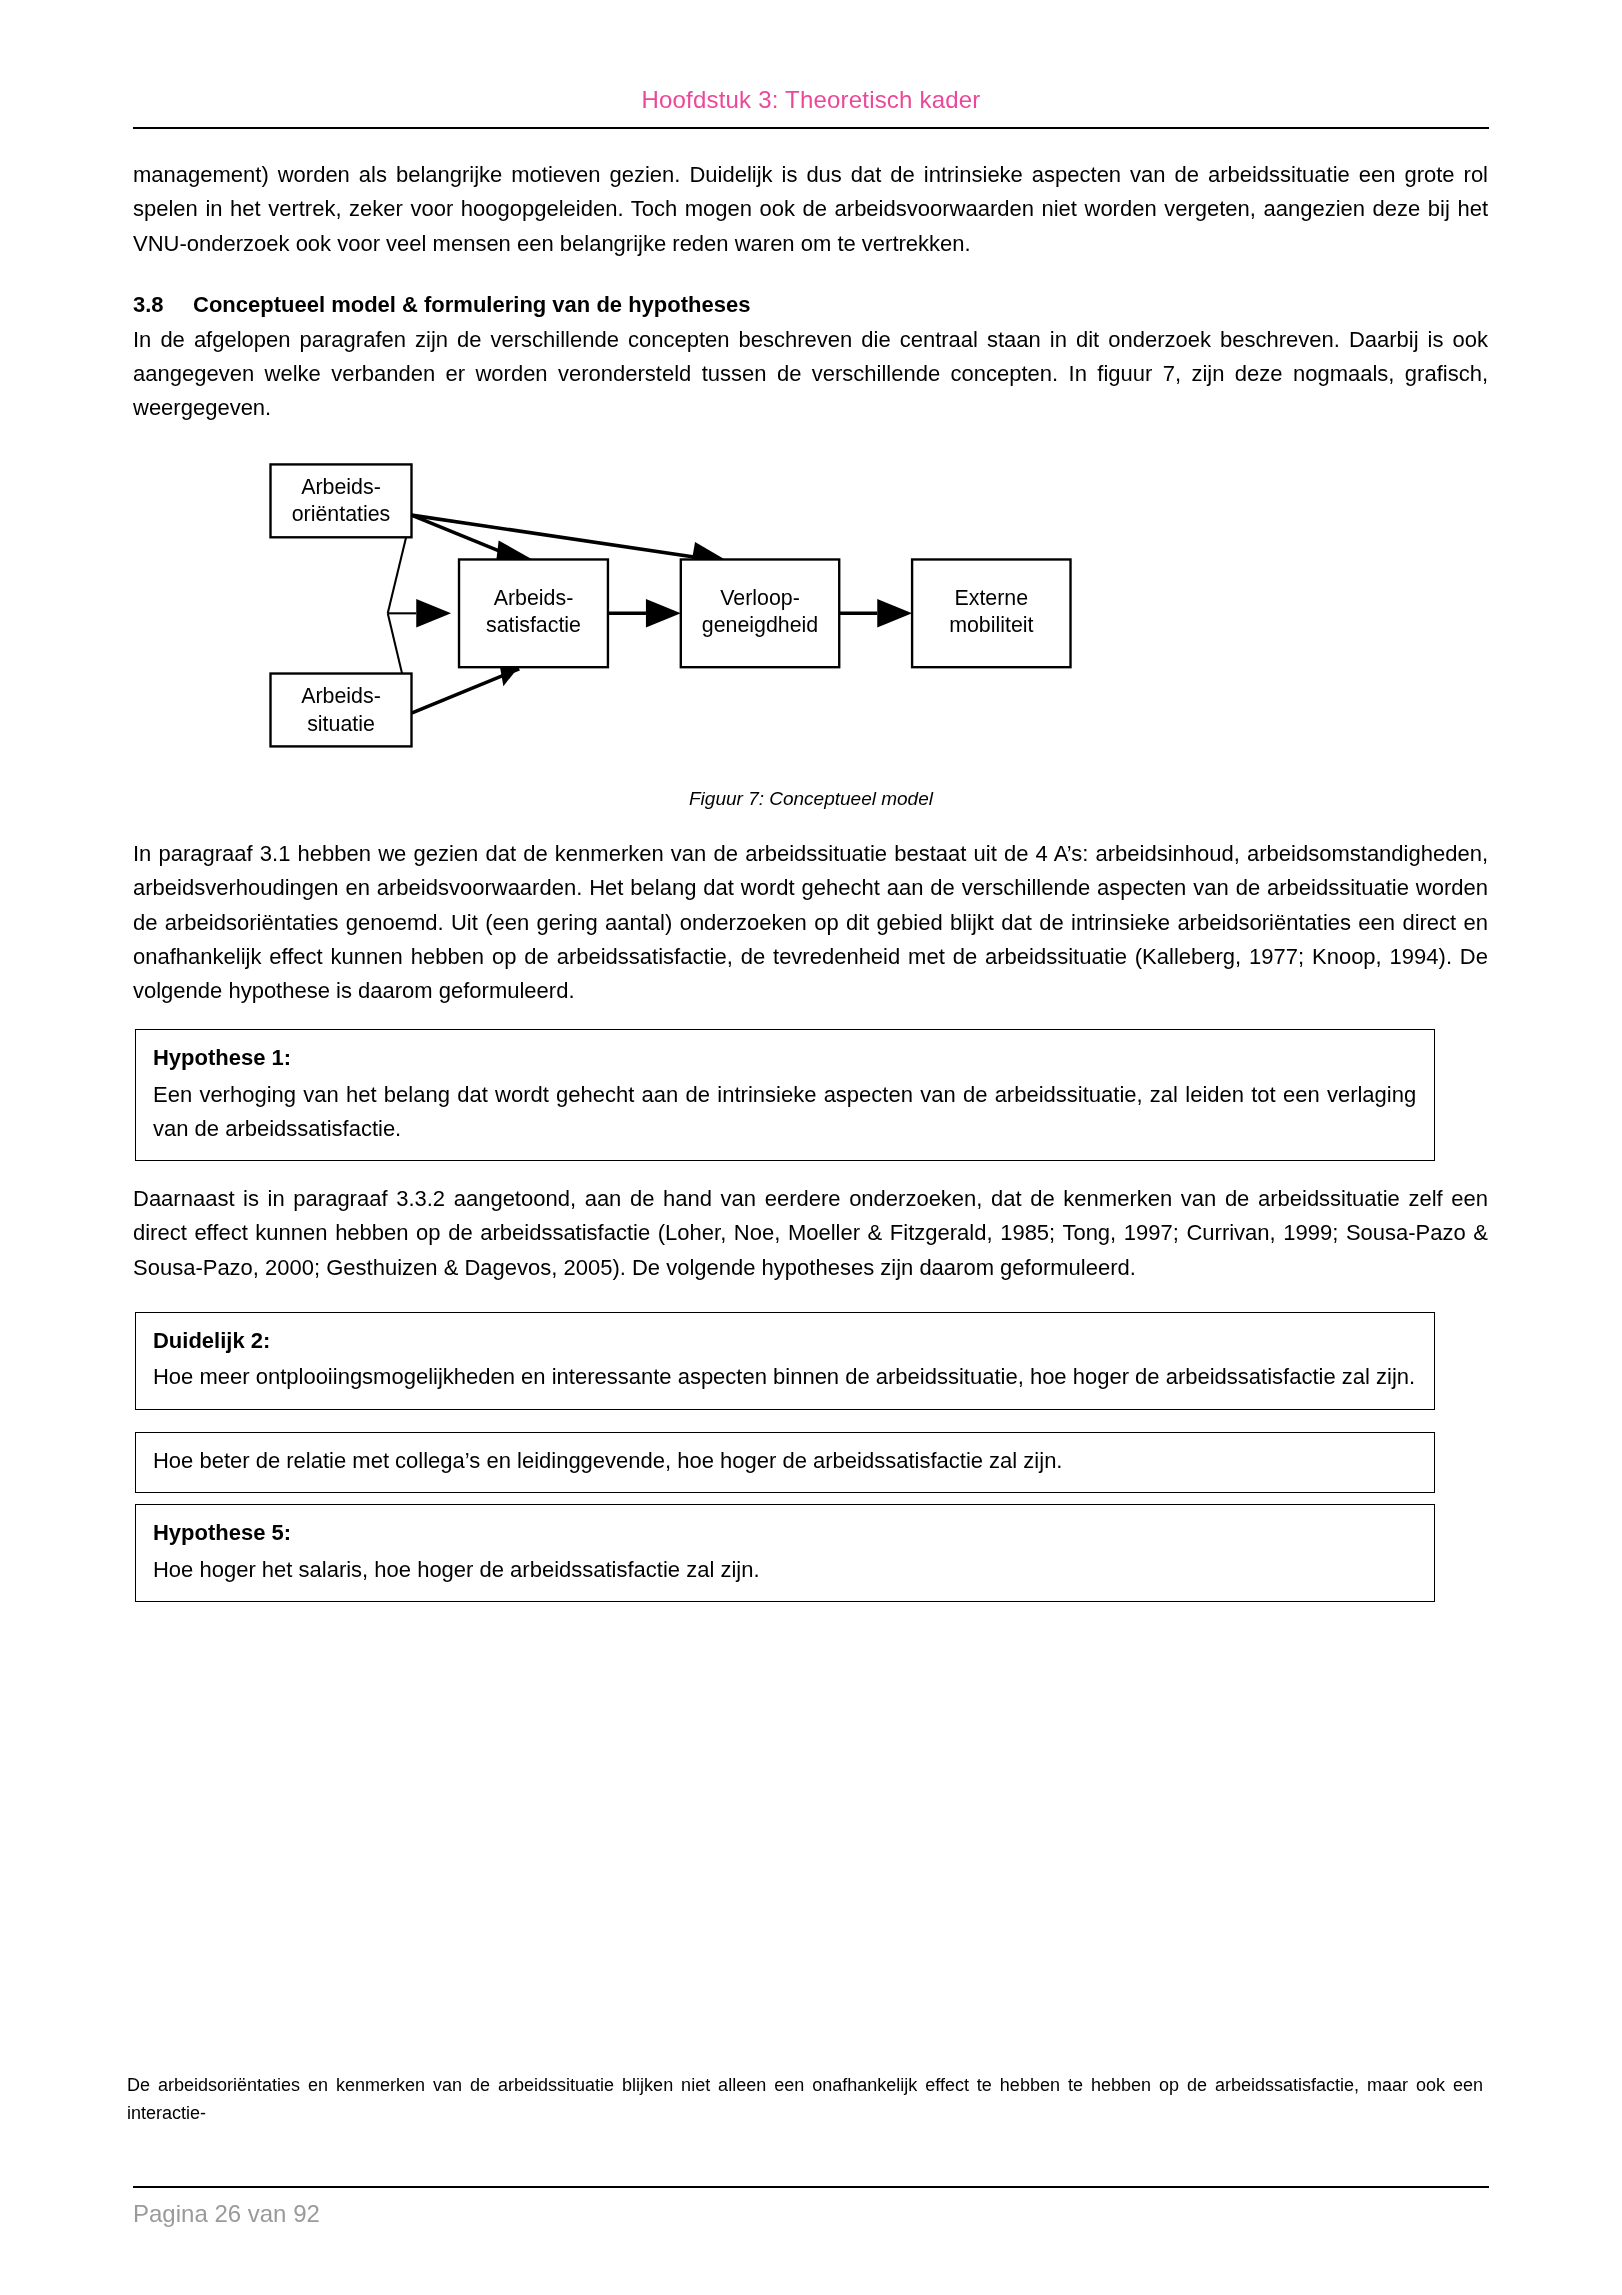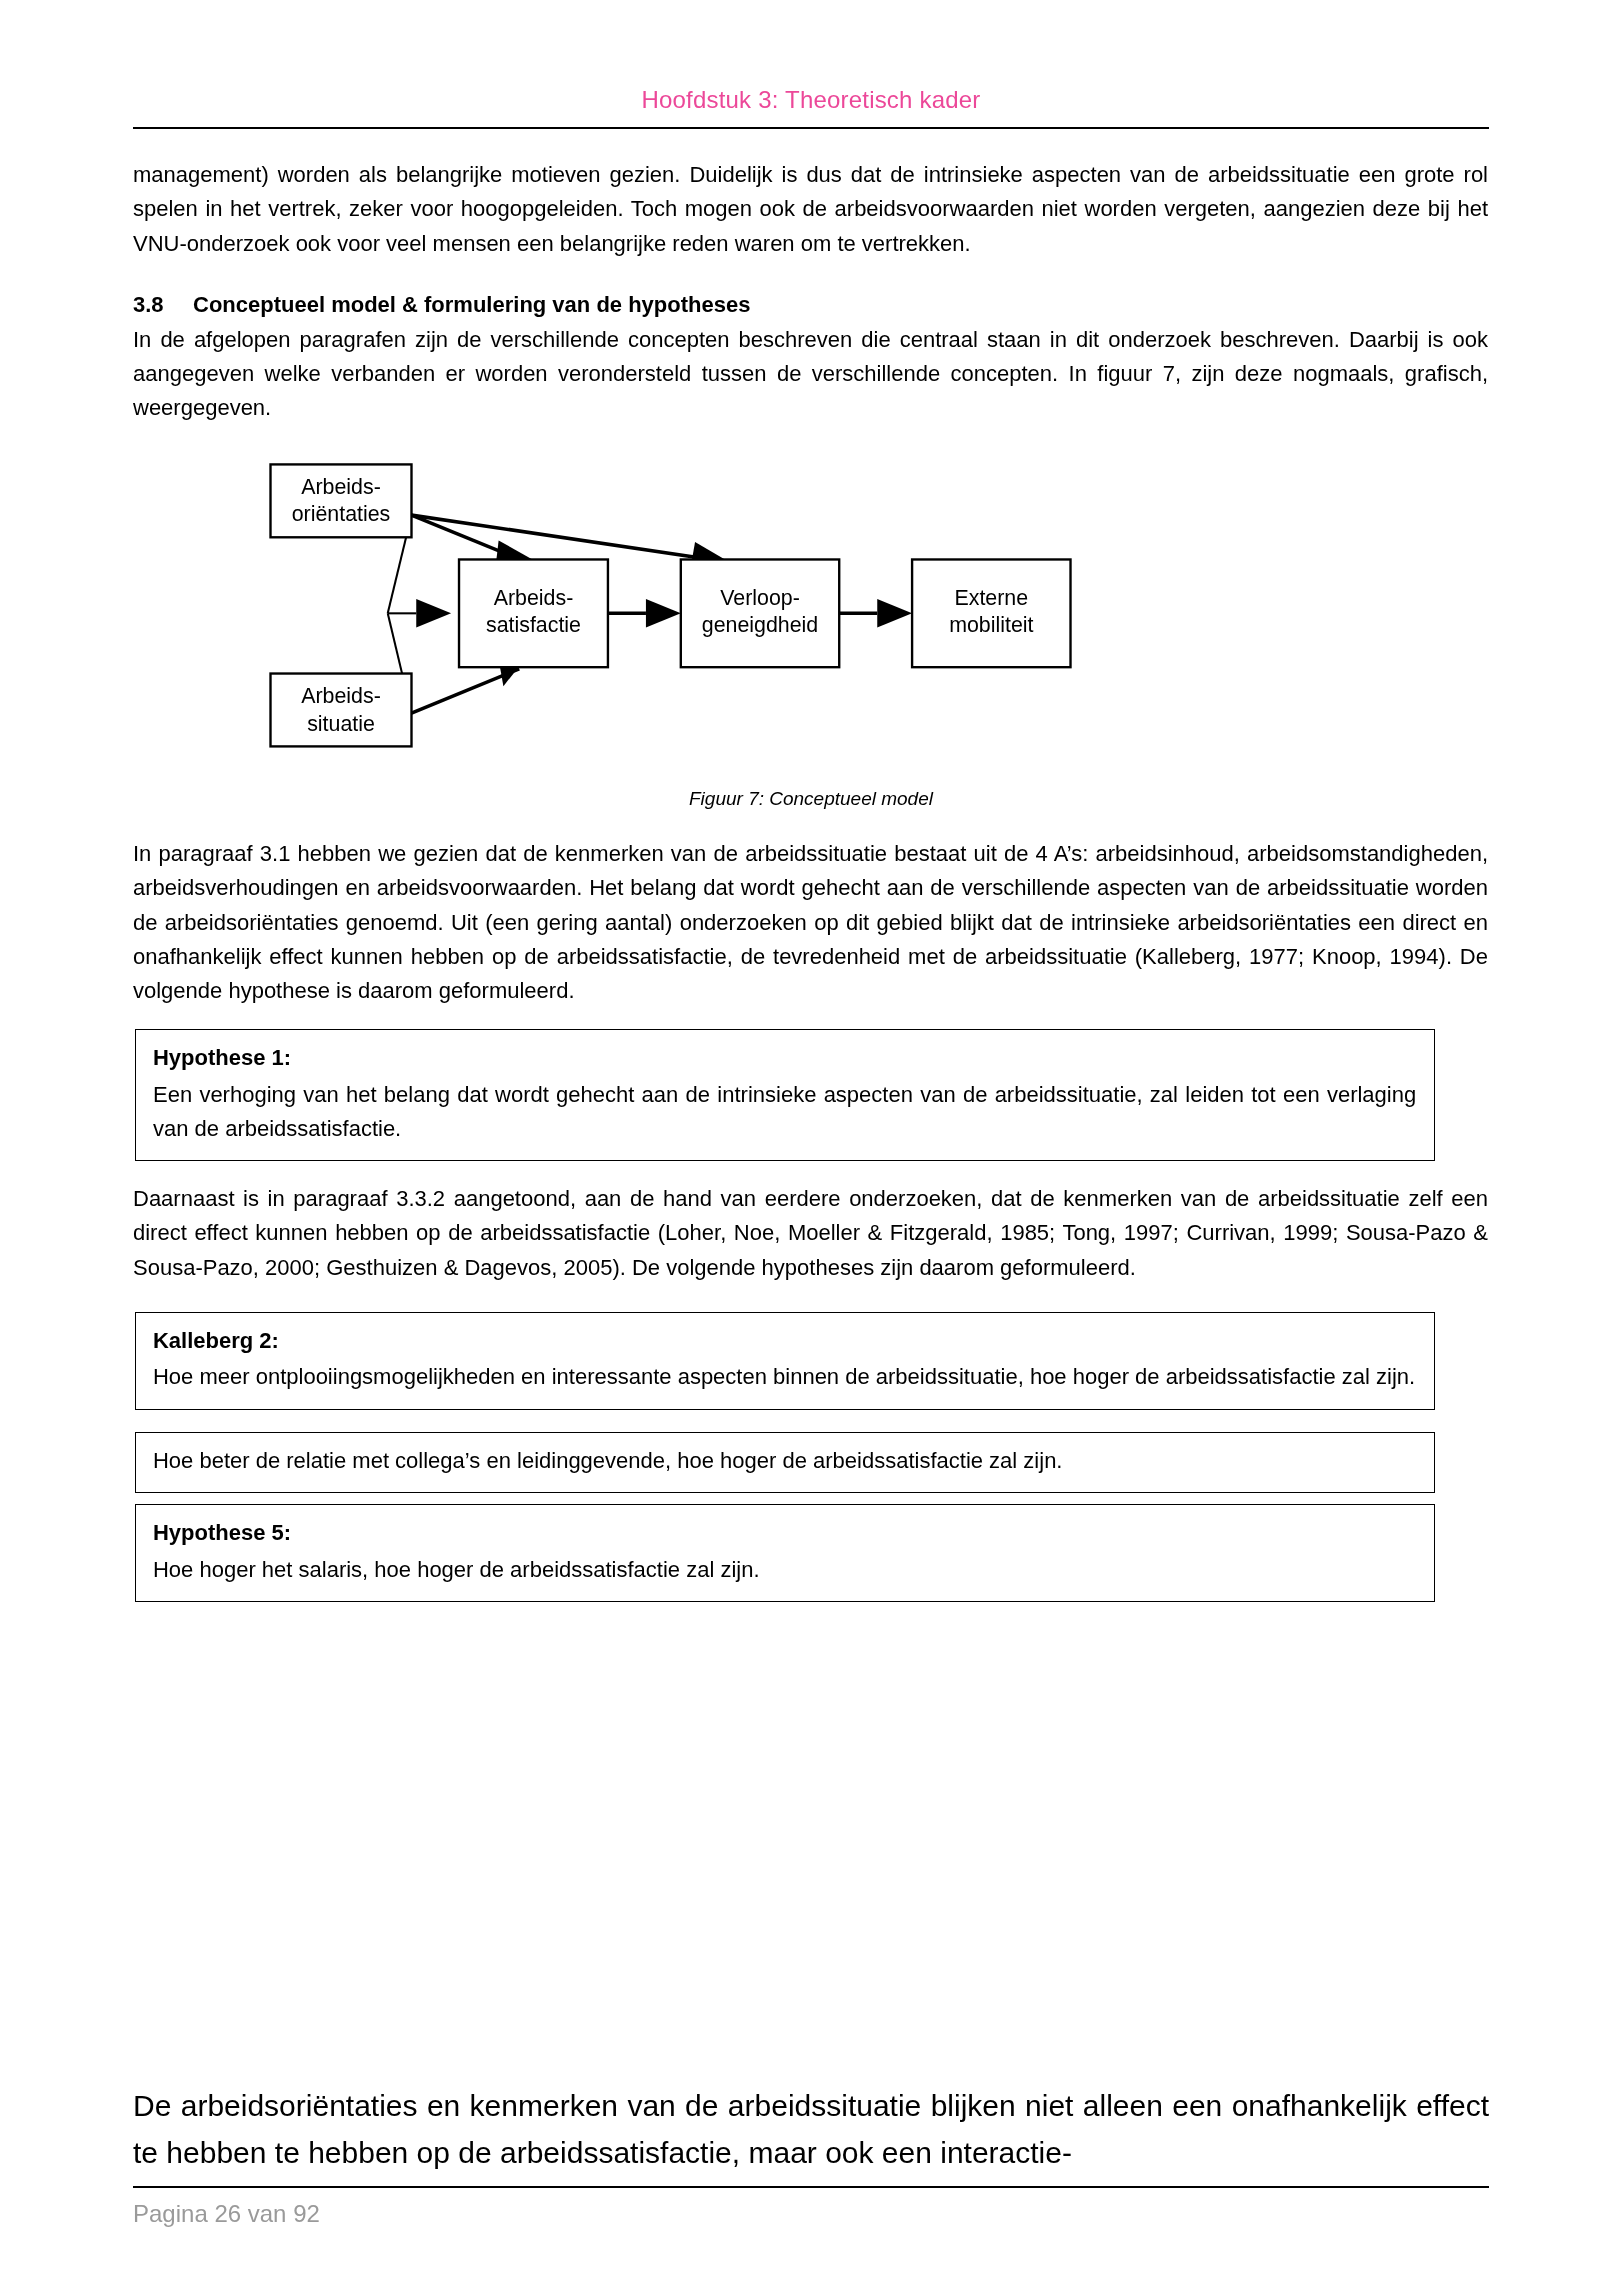--- a/index.html
+++ b/index.html
@@ -122,24 +122,24 @@
     left: 133px;
     top: 2200px;
     width: 1356px;
     font-size: 24px;
     color: #9a9a9a;
   }
 
   
   .tail-para {
     position: absolute;
-    left: 133px;
+    left: 127px;
     top: 2053px;
     width: 1356px;
-    font-size: 30px;
+    font-size: 18px;
     line-height: 1.56;
     text-align: justify;
     text-justify: inter-word;
   }
 </style>
 </head>
 <body>
 
 <div class="page">
 
@@ -225,21 +225,21 @@
       <div class="hyp-text">Een verhoging van het belang dat wordt gehecht aan de intrinsieke aspecten van de arbeidssituatie, zal leiden tot een verlaging van de arbeidssatisfactie.</div>
     </div>
 
     <div class="spacer-sm"></div>
 
     <p class="body">Daarnaast is in paragraaf 3.3.2 aangetoond, aan de hand van eerdere onderzoeken, dat de kenmerken van de arbeidssituatie zelf een direct effect kunnen hebben op de arbeidssatisfactie (Loher, Noe, Moeller &amp; Fitzgerald, 1985; Tong, 1997; Currivan, 1999; Sousa-Pazo &amp; Sousa-Pazo, 2000; Gesthuizen &amp; Dagevos, 2005). De volgende hypotheses zijn daarom geformuleerd.</p>
 
     <div class="spacer-md"></div>
 
     <div class="hyp-box">
-      <div class="hyp-title">Kalleberg 2:</div>
+      <div class="hyp-title">Duidelijk 2:</div>
       <div class="hyp-text">Hoe meer ontplooiingsmogelijkheden en interessante aspecten binnen de arbeidssituatie, hoe hoger de arbeidssatisfactie zal zijn.</div>
     </div>
 
     <div class="hyp-gap"></div>
 
 
     <div class="hyp-gap"></div>
 
     <div class="hyp-box">
       <div class="hyp-text">Hoe beter de relatie met collega’s en leidinggevende, hoe hoger de arbeidssatisfactie zal zijn.</div>

